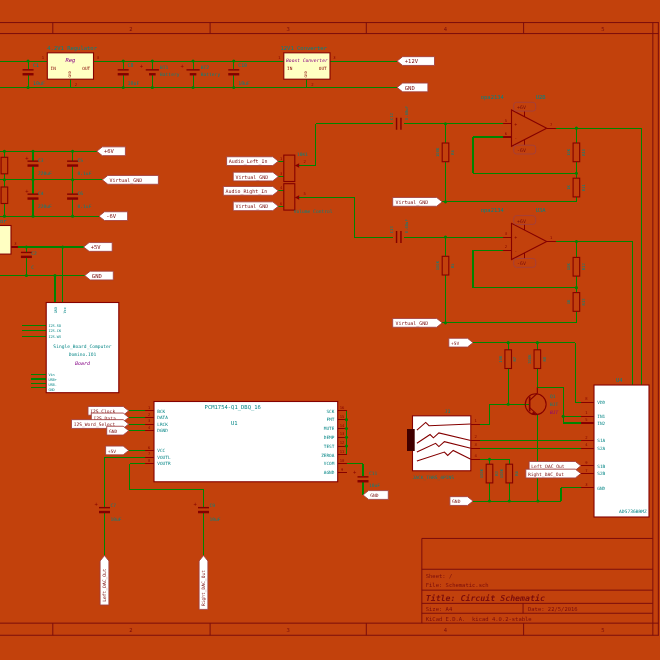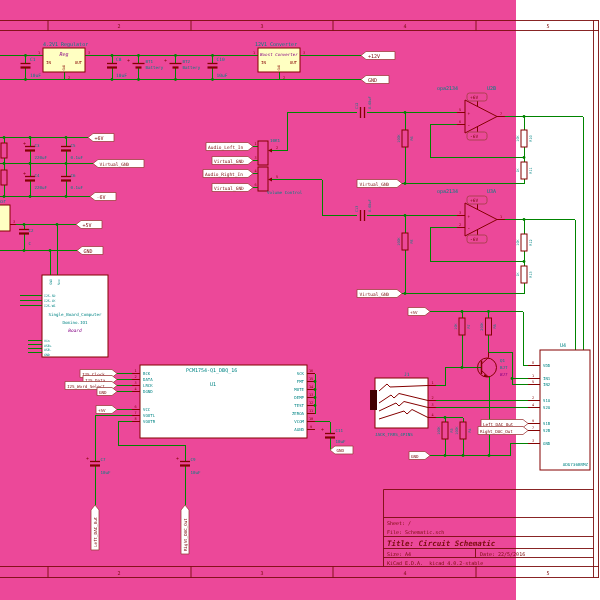--- a/index.html
+++ b/index.html
@@ -1,16 +1,16 @@
 <!DOCTYPE html>
 <html><head>
 <meta charset="utf-8">
 <style>
   html,body{margin:0;padding:0;background:#fff}
-  #sheet{width:516px;height:600px;background:#ec4899}
+  #sheet{width:600px;height:600px;background:#c2410c}
   svg text{font-family:"DejaVu Sans Mono",monospace;white-space:pre}
   .ct{fill:#008484}
   .cp{fill:#840084;font-style:italic}
   .cr{fill:#840000}
   .cl{fill:#7a0c0c}
   .w{stroke:#008400;fill:none;stroke-width:1;shape-rendering:crispEdges}
   .pin{stroke:#840000;fill:none;stroke-width:1;shape-rendering:crispEdges}
   .sym{stroke:#840000;fill:none;stroke-width:1}
   .symw{stroke:#840000;fill:#ffffff;stroke-width:1}
   .symy{stroke:#840000;fill:#ffffc2;stroke-width:1}

